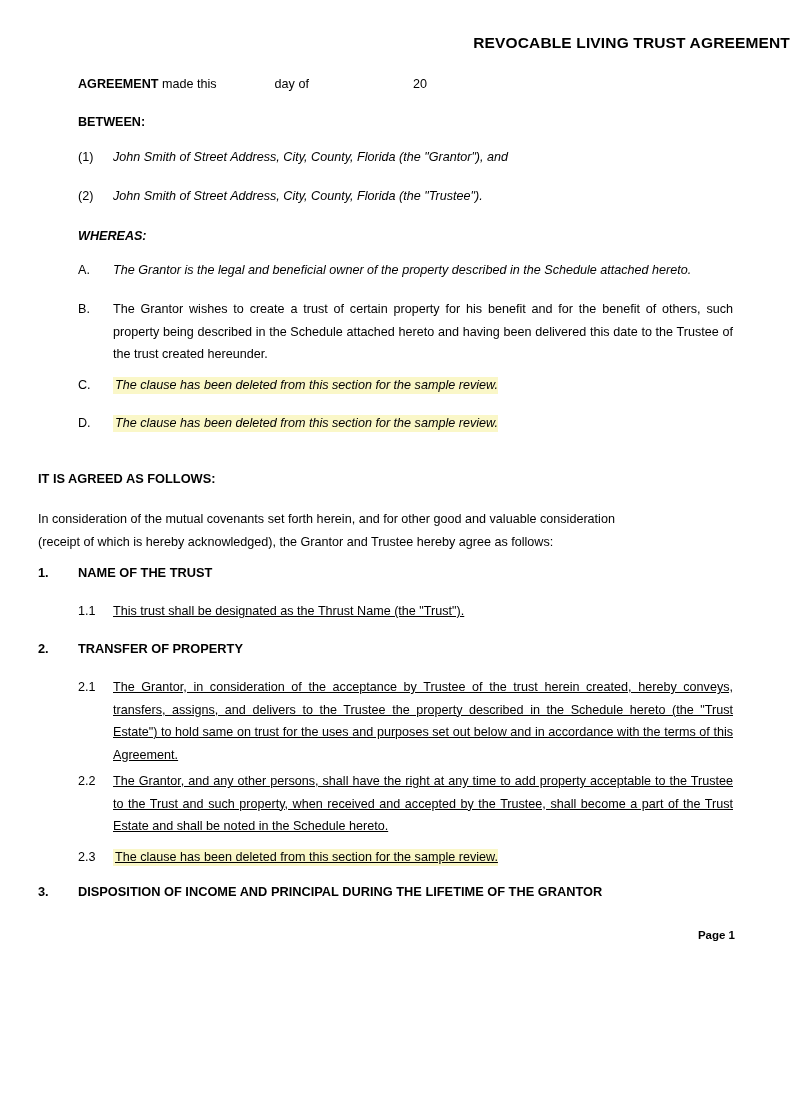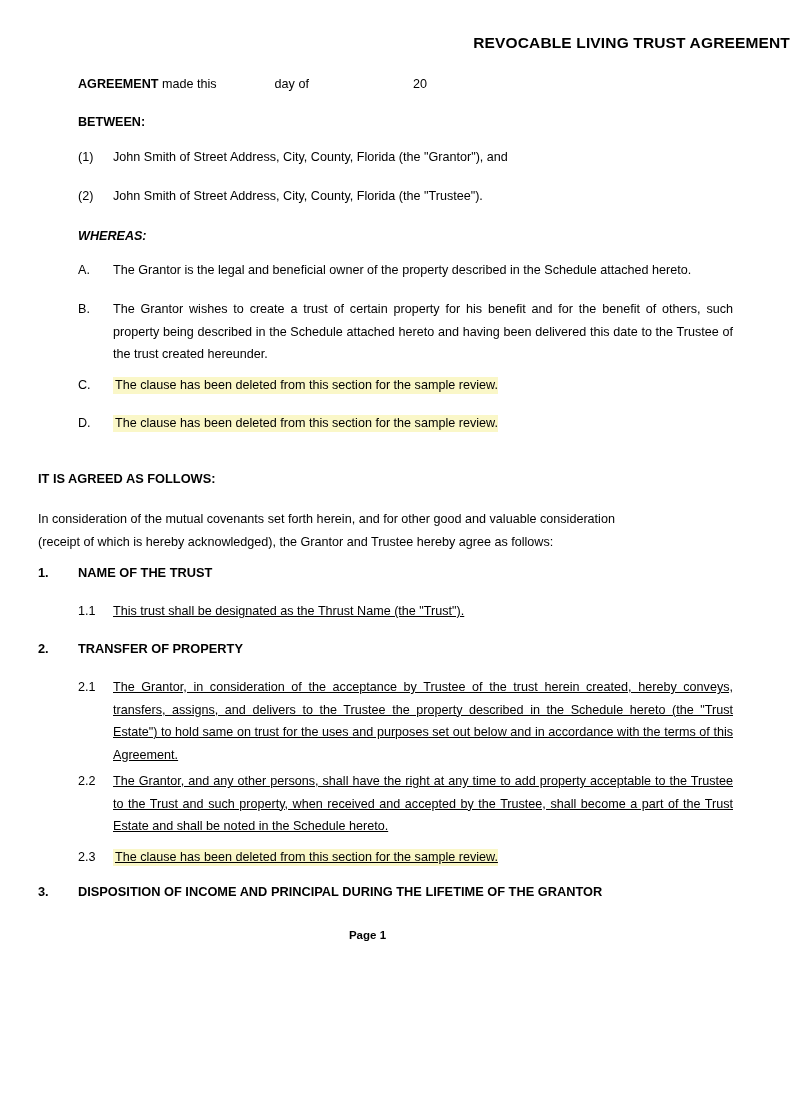--- a/index.html
+++ b/index.html
@@ -67,21 +67,21 @@
     position: absolute;
     left: 0;
     top: 0;
     width: 35px;
   }
   .row .body {
     margin-left: 35px;
     text-align: justify;
     text-justify: inter-word;
   }
-  .row .body.nojust { text-align: left; }
+  .row .body.nojust { text-align: left; font-style: italic; }
 
   .party-1 { left: 78px; top: 146px; width: 655px; }
   .party-2 { left: 78px; top: 185px; width: 655px; }
 
   .rec-a { left: 78px; top: 259px; width: 655px; }
   .rec-b { left: 78px; top: 298px; width: 655px; }
   .rec-c { left: 78px; top: 374px; width: 655px; }
   .rec-d { left: 78px; top: 412px; width: 655px; }
 
   
@@ -147,21 +147,21 @@
     box-decoration-break: clone;
     -webkit-box-decoration-break: clone;
   }
 
   
   .page-footer {
     position: absolute;
     left: 0;
     top: 929px;
     width: 735px;
-    text-align: center;
+    text-align: right;
     font-size: 11.5px;
     font-weight: bold;
   }
 </style>
 </head>
 <body>
 
 <div class="page">
 
   <div class="doc-title">REVOCABLE LIVING TRUST AGREEMENT</div>

